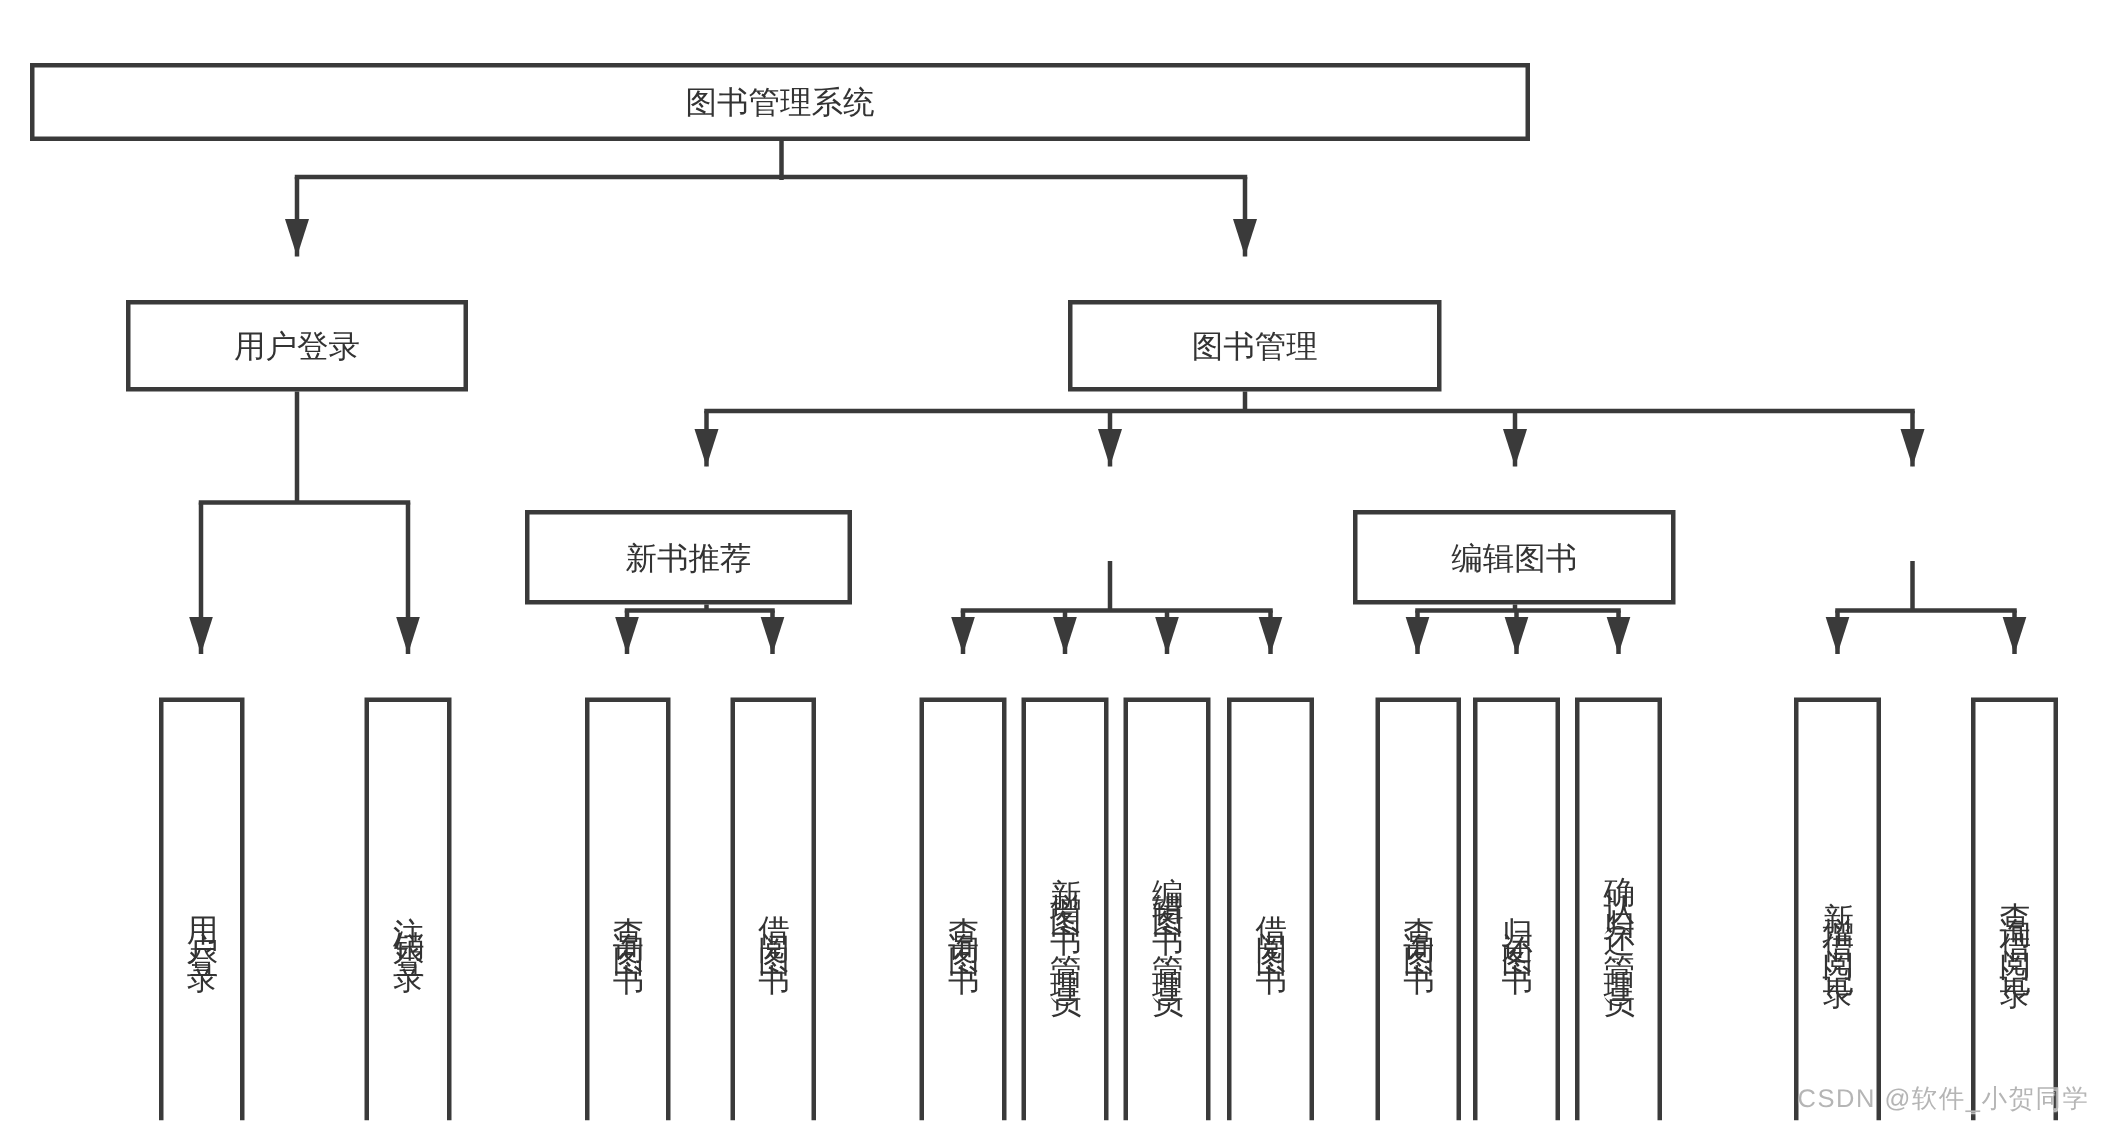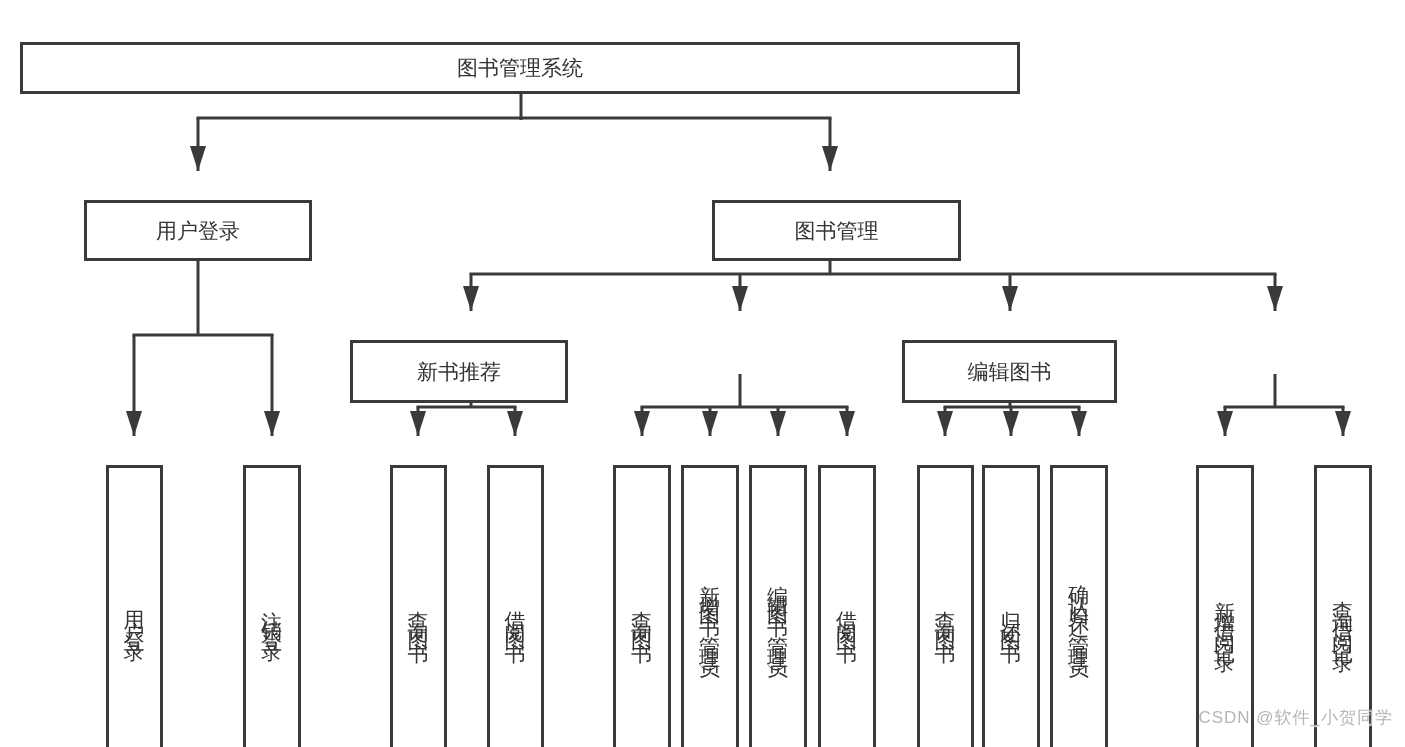--- a/index.html
+++ b/index.html
@@ -31,21 +31,21 @@
   }
   .leaf .vtext{
     writing-mode:vertical-lr;
     text-orientation:mixed;
     letter-spacing:0.5em;
     font-size:21px;color:var(--text);
     line-height:1;
   }
   .watermark{
     position:absolute;
-    right:12px;bottom:18px;
+    right:12px;bottom:3px;
     font-size:17px;
     color:var(--watermark);
     letter-spacing:1px;
     text-shadow:0 1px 1px rgba(255,255,255,0.9);
     text-align:center;
   }
 </style>
 </head>
 <body>
 

